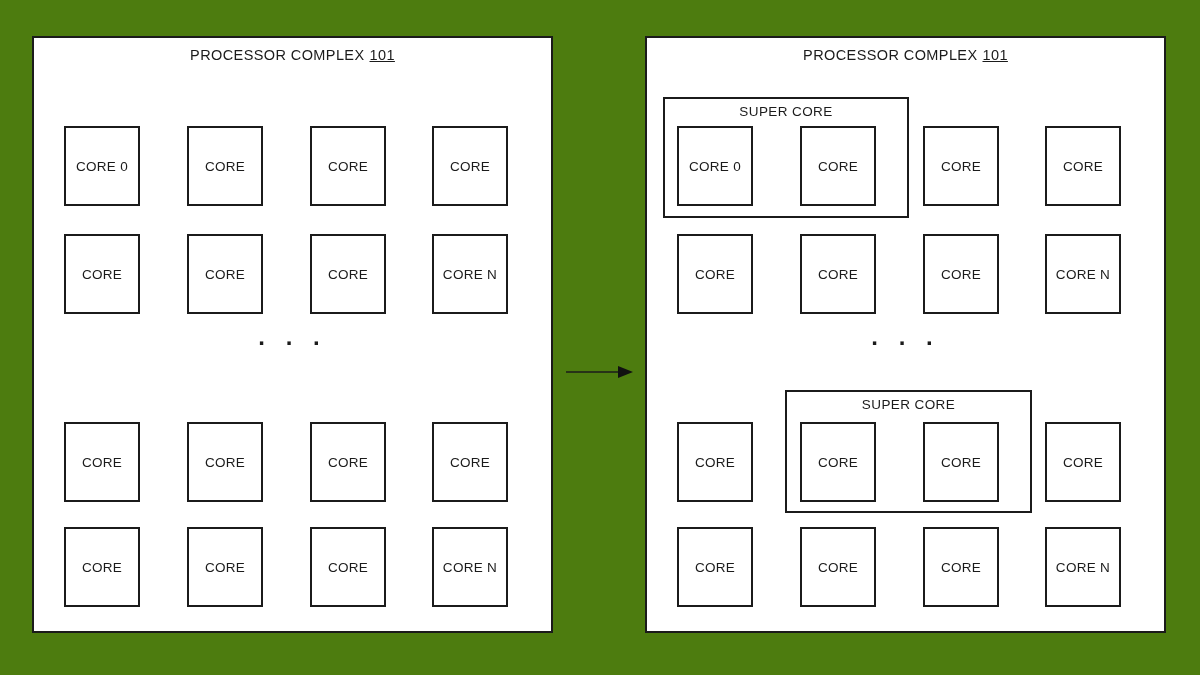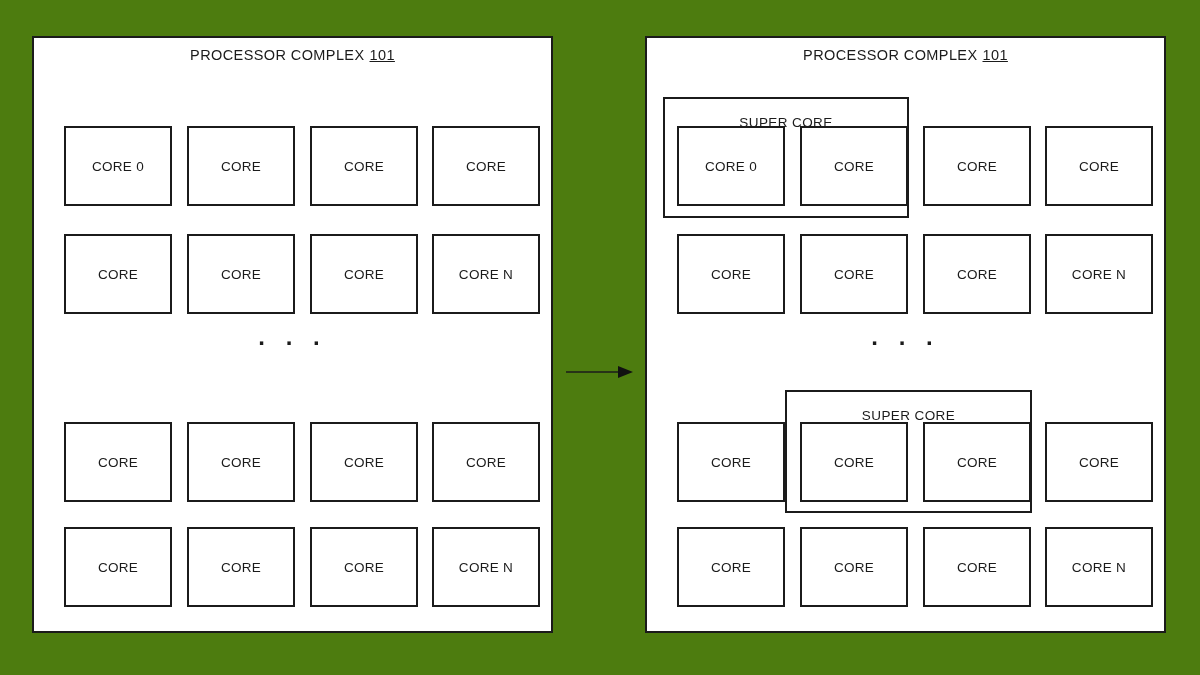--- a/index.html
+++ b/index.html
@@ -27,21 +27,21 @@
     position: absolute;
     top: 9px; left: 0; right: 0;
     text-align: center;
     font-size: 14.5px;
     letter-spacing: 0.4px;
     white-space: nowrap;
   }
   .ref { text-decoration: underline; margin-left: 5px; }
   .core {
     position: absolute;
-    width: 108px;
+    width: 76px;
     height: 80px;
     border: 2px solid #1b1b1b;
     box-sizing: border-box;
     background: #ffffff;
     display: flex;
     align-items: center;
     justify-content: center;
     font-size: 13.5px;
     letter-spacing: 0.3px;
     white-space: nowrap;
@@ -59,21 +59,21 @@
   }
   .super {
     position: absolute;
     border: 2px solid #1b1b1b;
     box-sizing: border-box;
     background: #ffffff;
   }
   .super-a { left: 16px;  top: 59px;  width: 246px; height: 121px; }
   .super-b { left: 138px; top: 352px; width: 247px; height: 123px; }
   .super-label {
-    margin-top: 16px;
+    margin-top: 5px;
     text-align: center;
     font-size: 13.5px;
     letter-spacing: 0.4px;
     white-space: nowrap;
   }
   .arrow { position: absolute; left: 566px; top: 364px; width: 68px; height: 16px; }
 </style>
 </head>
 <body>
 

